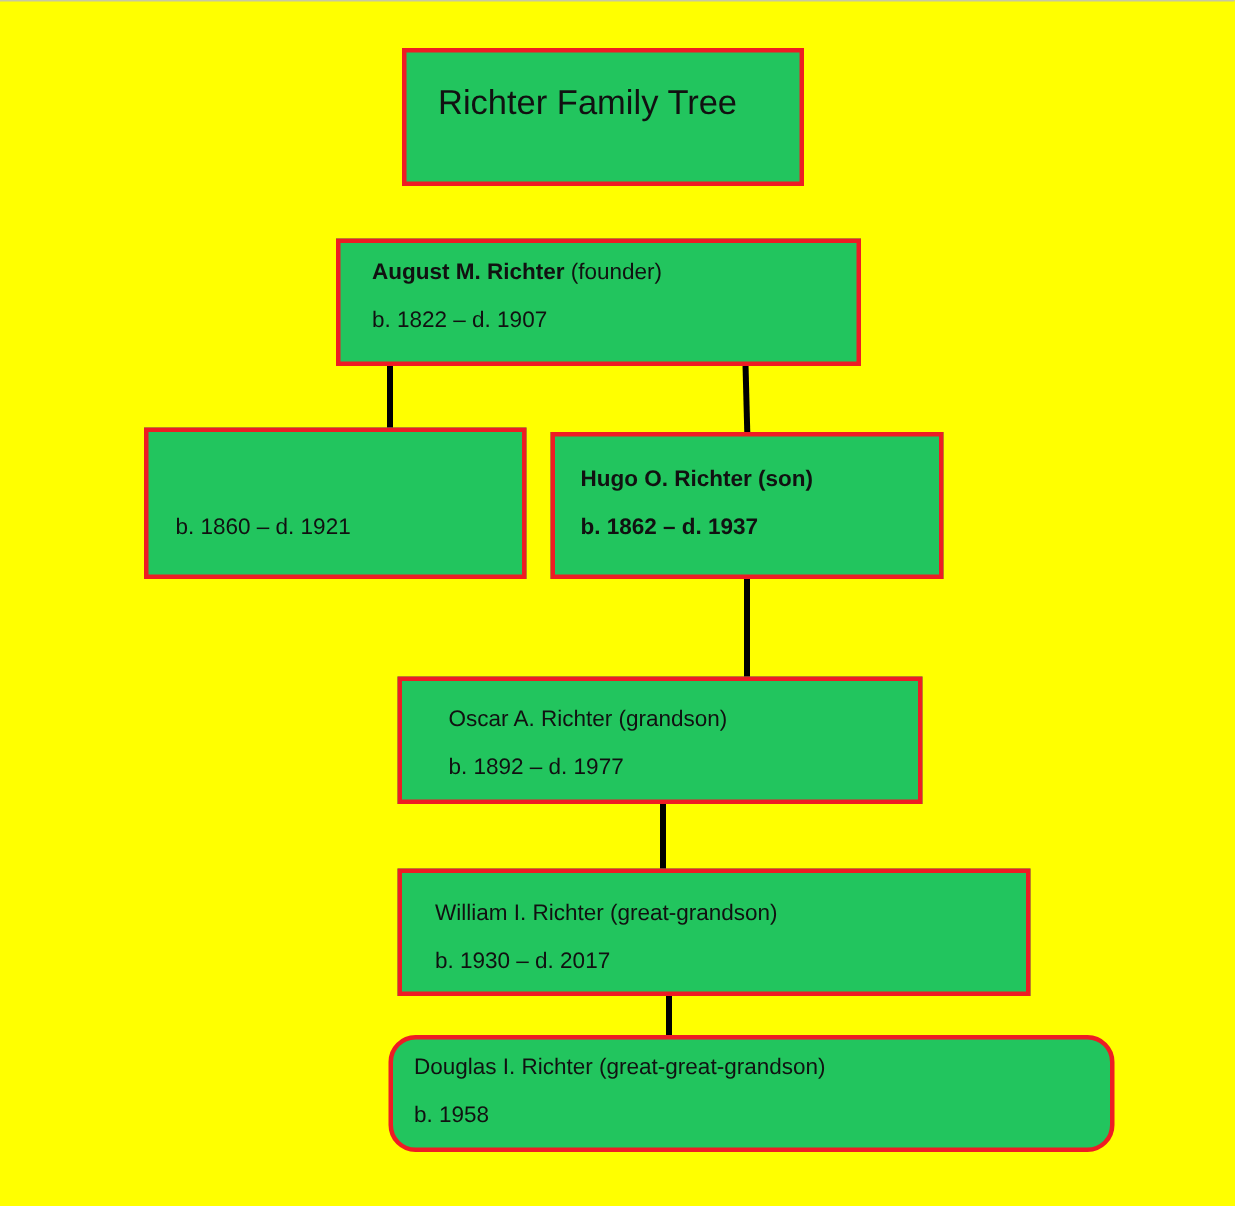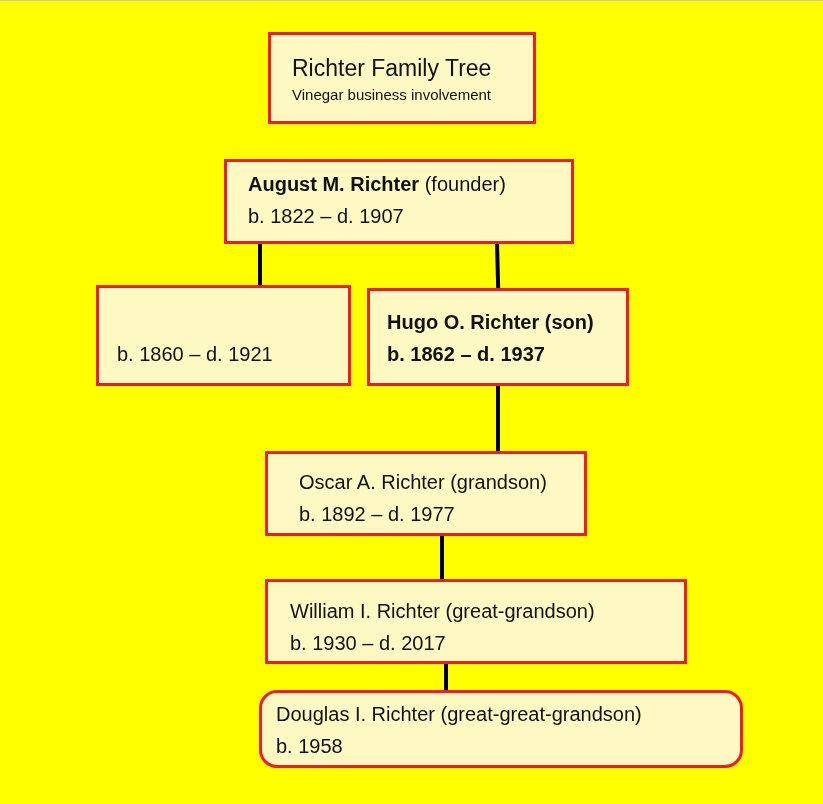--- a/index.html
+++ b/index.html
@@ -18,62 +18,61 @@
     .topline {
       position: absolute;
       left: 0; top: 0;
       width: 823px; height: 1px;
       background: #c8c8a0;
     }
     .box {
       position: absolute;
       box-sizing: border-box;
       border: 3px solid #ee1c24;
-      background: #fef9c3;
+      background: #22c55e;
     }
     .line {
       position: absolute;
       width: 4px;
       background: #000;
     }
     .t1 {
       position: absolute;
-      font-size: 20px;
+      font-size: 15px;
       white-space: nowrap;
       line-height: 1;
     }
     .t2 {
       position: absolute;
       white-space: nowrap;
       line-height: 1;
     }
     .bold { font-weight: bold; }
 
     #title-box   { left: 268px; top: 32px;  width: 268px; height: 92px; }
     #august-box  { left: 224px; top: 159px; width: 350px; height: 85px; }
     #max-box     { left: 96px;  top: 285px; width: 255px; height: 101px; }
     #hugo-box    { left: 367px; top: 288px; width: 262px; height: 98px; font-weight: bold; }
-    #oscar-box   { left: 265px; top: 451px; width: 322px; height: 85px; padding-left: 32px; }
+    #oscar-box   { left: 265px; top: 451px; width: 350px; height: 85px; padding-left: 32px; }
     #william-box { left: 265px; top: 579px; width: 422px; height: 85px; }
     #douglas-box { left: 259px; top: 690px; width: 484px; height: 78px; border-radius: 18px; }
   </style>
 </head>
 <body>
 
 <div class="topline"></div>
 
 <div class="line" style="left:258px; top:243px; height:43px;"></div>
 <div class="line" style="left:495px; top:243px; height:46px; transform: rotate(-1.5deg); transform-origin: top center;"></div>
 <div class="line" style="left:496px; top:385px; height:67px;"></div>
 <div class="line" style="left:440px; top:535px; height:45px;"></div>
 <div class="line" style="left:444px; top:663px; height:28px;"></div>
 
 <div class="box" id="title-box">
   <span class="t1" style="left:21px; top:22px; font-size:23px;">Richter Family Tree</span>
-  <span class="t2" style="left:21px; top:52px; font-size:15px;">Vinegar business involvement</span>
 </div>
 
 <div class="box" id="august-box">
   <span class="t1" style="left:21px; top:12px;"><span class="bold">August M. Richter</span><span> (founder)</span></span>
   <span class="t1" style="left:21px; top:44px;">b. 1822 – d. 1907</span>
 </div>
 
 <div class="box" id="max-box">
   <span class="t1" style="left:18px; top:56px;">b. 1860 – d. 1921</span>
 </div>

